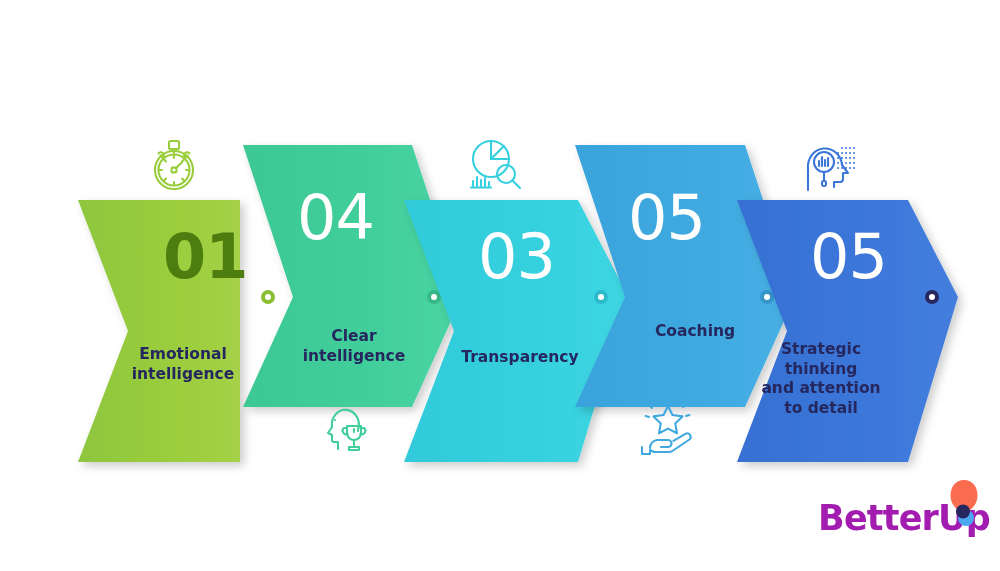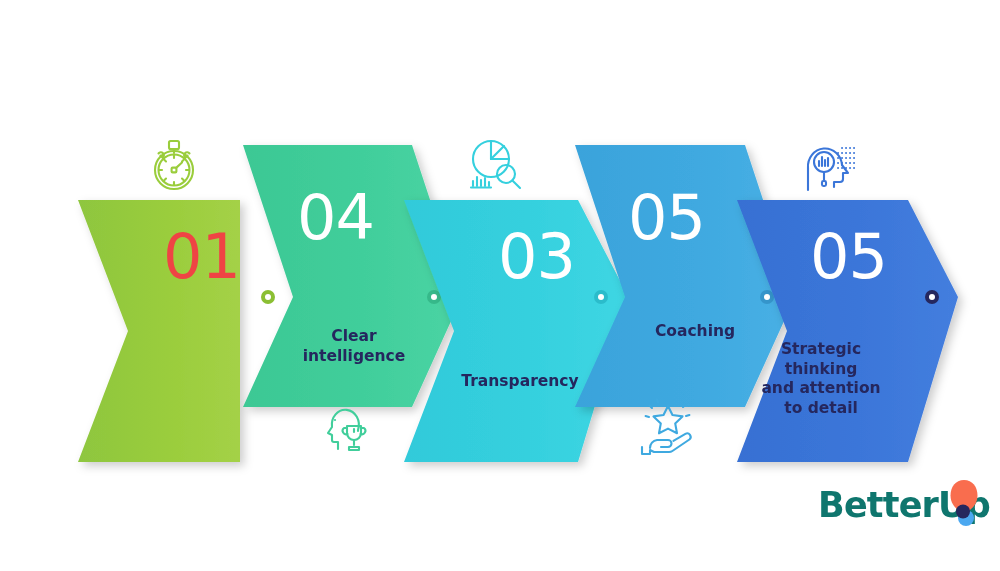--- a/index.html
+++ b/index.html
@@ -41,21 +41,21 @@
   
   .num {
     position: absolute;
     font-family: "DejaVu Sans", sans-serif;
     font-size: 62px;
     font-weight: 400;
     letter-spacing: -1px;
     line-height: 1;
     white-space: nowrap;
   }
-  .num-01 { color: #ef4444; }
+  .num-01 { color: #4d7c0f; font-weight: bold; }
   .num-w  { color: #ffffff; }
 
   
   .label {
     position: absolute;
     color: #25275e;
     font-family: "DejaVu Sans", sans-serif;
     font-size: 15.5px;
     font-weight: bold;
     line-height: 1.26;
@@ -94,22 +94,22 @@
   #logo {
     position: absolute;
     left: 818px;
     top: 478px;
     width: 166px;
     height: 62px;
   }
   #logo-word {
     position: absolute;
     left: 0;
-    top: 10px;
-    color: #0f766e;
+    top: 23px;
+    color: #a21caf;
     font-family: "DejaVu Sans", sans-serif;
     font-size: 35px;
     font-weight: bold;
     letter-spacing: -0.8px;
     line-height: 1;
     white-space: nowrap;
   }
   #logo-mark {
     position: absolute;
     left: 128px;
@@ -131,20 +131,22 @@
         </filter>
         <linearGradient id="g1" x1="0" y1="0" x2="1" y2="0">
           <stop offset="0%" stop-color="#8ec63f"></stop>
           <stop offset="55%" stop-color="#9ACD3C"></stop>
           <stop offset="100%" stop-color="#a4d147"></stop>
         </linearGradient>
       </defs>
       <polygon filter="url(#sh1)" fill="url(#g1)" points="78,200 240,200 240,462 78,462 128,331"></polygon>
     </svg>
     <div class="num num-01" style="left:163px; top:226px;">01</div>
+    <div class="label" style="left:108px; top:345px; width:150px;">Emotional
+intelligence</div>
     <div class="dot" style="left:261px; top:290px; background:#8bbf33;"></div>
   </div>
 
   <div class="step">
     <svg viewBox="0 0 1000 571">
       <defs>
         <filter id="sh2" x="-20%" y="-20%" width="150%" height="150%">
           <feDropShadow dx="4" dy="4" stdDeviation="5" flood-color="#000000" flood-opacity="0.20"></feDropShadow>
         </filter>
         <linearGradient id="g2" x1="0" y1="0" x2="1" y2="0">
@@ -168,22 +170,22 @@
           <feDropShadow dx="4" dy="4" stdDeviation="5" flood-color="#000000" flood-opacity="0.20"></feDropShadow>
         </filter>
         <linearGradient id="g3" x1="0" y1="0" x2="1" y2="0">
           <stop offset="0%" stop-color="#31cada"></stop>
           <stop offset="55%" stop-color="#35D0DE"></stop>
           <stop offset="100%" stop-color="#3ed6e3"></stop>
         </linearGradient>
       </defs>
       <polygon filter="url(#sh3)" fill="url(#g3)" points="404,200 578,200 628,296 578,462 404,462 454,331"></polygon>
     </svg>
-    <div class="num num-w" style="left:478px; top:226px;margin-left:20px;">03</div>
-    <div class="label" style="left:440px; top:348px; width:160px;margin-top:24px;">Transparency</div>
+    <div class="num num-w" style="left:478px; top:226px;">03</div>
+    <div class="label" style="left:440px; top:348px; width:160px;">Transparency</div>
     <div class="dot" style="left:594px; top:290px; background:#2bbccb;"></div>
   </div>
 
   <div class="step">
     <svg viewBox="0 0 1000 571">
       <defs>
         <filter id="sh4" x="-20%" y="-20%" width="150%" height="150%">
           <feDropShadow dx="4" dy="4" stdDeviation="5" flood-color="#000000" flood-opacity="0.20"></feDropShadow>
         </filter>
         <linearGradient id="g4" x1="0" y1="0" x2="1" y2="0">

